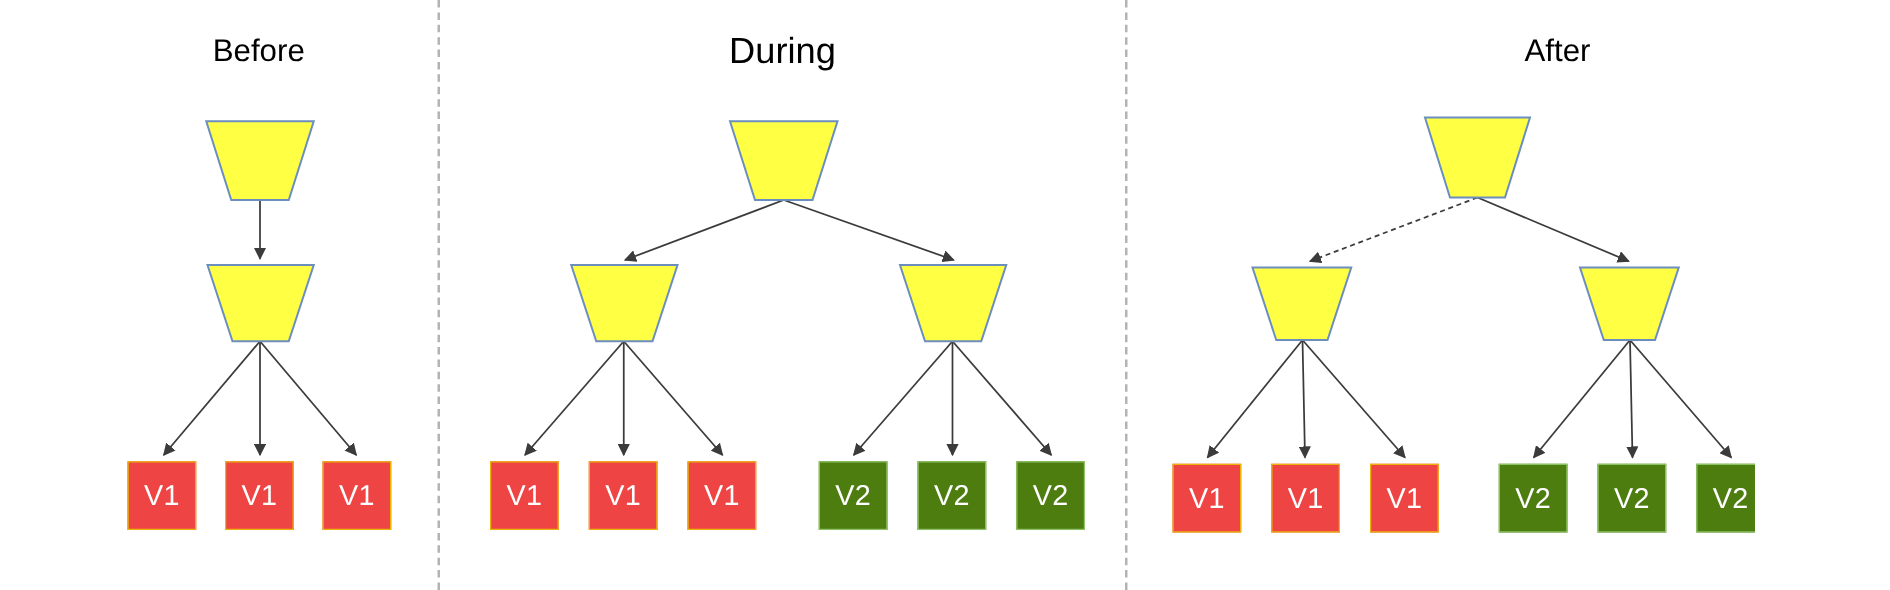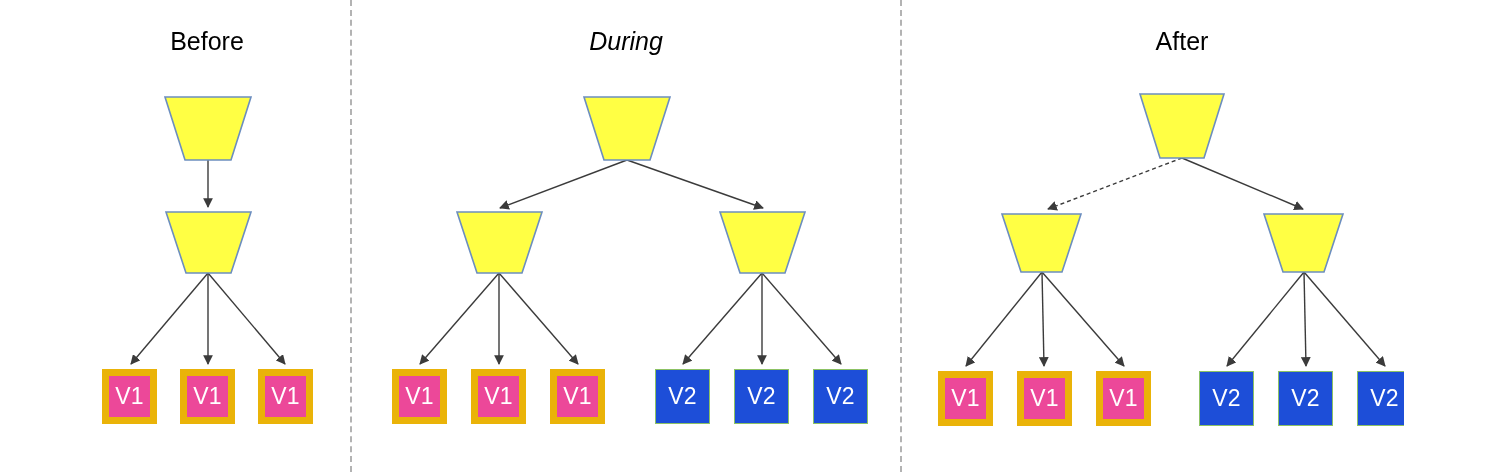--- a/index.html
+++ b/index.html
@@ -47,25 +47,25 @@
     height: 55px;
     box-sizing: border-box;
     display: flex;
     align-items: center;
     justify-content: center;
     font-size: 23px;
     color: #ffffff;
     letter-spacing: 0.3px;
   }
   .leaf-v1 {
-    background: #ec4899;
-    border: 7px solid #eab308;
+    background: #ef4444;
+    border: 1px solid #eab308;
   }
   .leaf-v2 {
-    background: #1d4ed8;
+    background: #4d7c0f;
     border: 1px solid #8cc264;
   }
 </style>
 </head>
 <body>
 
 <div id="canvas">
 
   <svg class="svg-layer" id="svg-layer" viewBox="0 0 1512 472">
     <defs>
@@ -102,22 +102,22 @@
         <polygon points="457,212 542,212 522,273 477,273" fill="#ffff44" stroke="#6c8ebf" stroke-width="1.6" stroke-linejoin="miter"></polygon>
         <polygon points="720,212 805,212 785,273 740,273" fill="#ffff44" stroke="#6c8ebf" stroke-width="1.6" stroke-linejoin="miter"></polygon>
         <polygon points="1140,94 1224,94 1204,158 1160,158" fill="#ffff44" stroke="#6c8ebf" stroke-width="1.6" stroke-linejoin="miter"></polygon>
         <polygon points="1002,214 1081,214 1062,272 1021,272" fill="#ffff44" stroke="#6c8ebf" stroke-width="1.6" stroke-linejoin="miter"></polygon>
         <polygon points="1264,214 1343,214 1324,272 1283,272" fill="#ffff44" stroke="#6c8ebf" stroke-width="1.6" stroke-linejoin="miter"></polygon>
       </g>
   </svg>
 
   <div id="titles-group">
       <div class="panel-title" style="left: 207px; top: 26px; font-size: 25px; color: rgb(0, 0, 0);">Before</div>
-      <div class="panel-title" style="left: 626px; top: 26px; font-size: 25px; color: rgb(0, 0, 0); font-style: italic;">During</div>
-      <div class="panel-title" style="left: 1182px; top: 26px; font-size: 25px; color: rgb(0, 0, 0);">After</div>
+      <div class="panel-title" style="left: 626px; top: 26px; font-size: 29px; color: rgb(0, 0, 0);">During</div>
+      <div class="panel-title" style="left: 1246px; top: 26px; font-size: 25px; color: rgb(0, 0, 0);">After</div>
     </div>
 
   <div id="leaves-group">
       <div class="leaf-box leaf-v1" style="left: 102px; top: 369px; color: rgb(255, 255, 255);">
         <span>V1</span>
       </div>
       <div class="leaf-box leaf-v1" style="left: 180px; top: 369px; color: rgb(255, 255, 255);">
         <span>V1</span>
       </div>
       <div class="leaf-box leaf-v1" style="left: 258px; top: 369px; color: rgb(255, 255, 255);">

